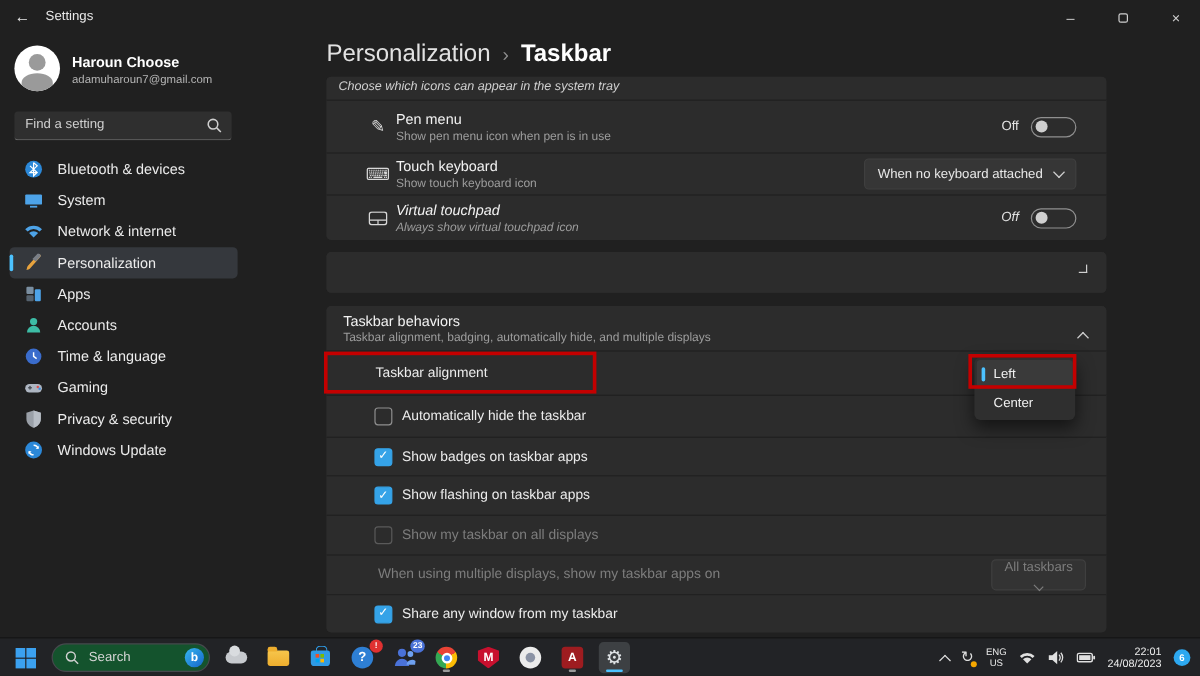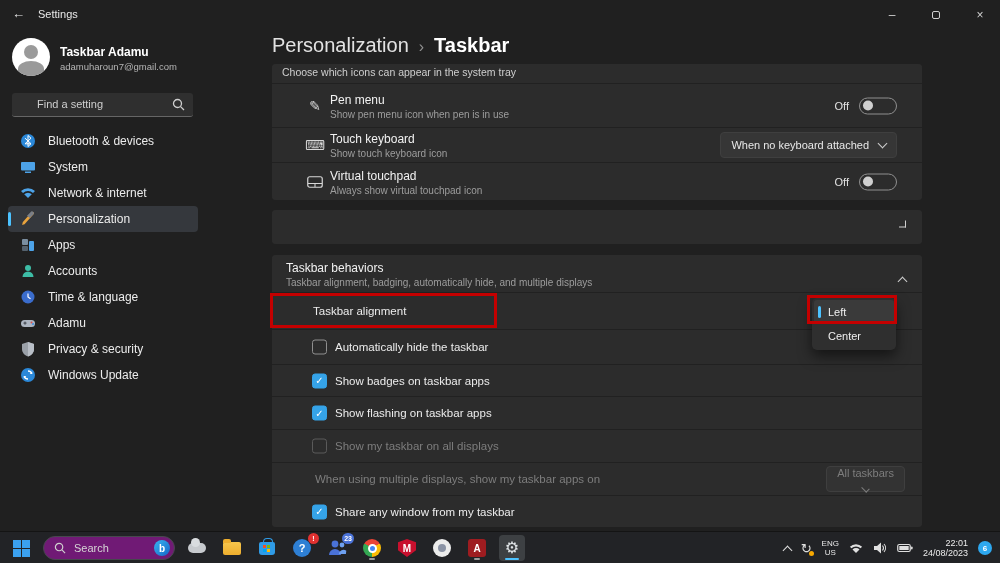--- a/index.html
+++ b/index.html
@@ -15,21 +15,21 @@
   #max-glyph { width:8px; height:8px; border:1px solid #cfcfcf; border-radius:2px; }
 
   
   #sidebar { position:absolute; left:0; top:30px; width:260px; height:501px; }
   #avatar { position:absolute; left:12px; top:8px; width:38px; height:38px; border-radius:50%; background:#ffffff; overflow:hidden; }
   #avatar .head { position:absolute; left:12px; top:7px; width:14px; height:14px; border-radius:50%; background:#9a9a9a; }
   #avatar .body { position:absolute; left:6px; top:23px; width:26px; height:16px; border-radius:50% 50% 0 0; background:#9a9a9a; }
   #profile-name { position:absolute; left:60px; top:15px; font-size:12px; font-weight:bold; color:#fff; }
   #profile-email { position:absolute; left:60px; top:31px; font-size:9.5px; color:#b5b5b5; }
   #search-box { position:absolute; left:12px; top:63px; width:181px; height:24px; background:#2f2f2f; border-radius:3px; border-bottom:1px solid #666; }
-  #search-box .ph { position:absolute; left:25px; top:5px; font-size:11px; color:#cfcfcf; }
+  #search-box .ph { position:absolute; left:9px; top:5px; font-size:11px; color:#cfcfcf; }
   #search-box svg { position:absolute; right:8px; top:5px; }
 
   #nav { position:absolute; left:8px; top:98px; width:190px; }
   .nav-item { position:relative; height:26px; display:flex; align-items:center; gap:12px; padding-left:12px; border-radius:4px; font-size:12px; color:#ececec; cursor:pointer; }
   .nav-item.sel { background:#35383d; }
   .nav-item.sel::before { content:""; position:absolute; left:0; top:6px; width:3px; height:14px; border-radius:2px; background:#4cc2ff; }
   .nav-ico { width:16px; height:16px; display:flex; align-items:center; justify-content:center; flex:0 0 16px; }
 
   
   #content { position:absolute; left:272px; top:30px; width:650px; }
@@ -75,21 +75,21 @@
 
   
   #taskbar { position:absolute; left:0; top:531px; width:1000px; height:32px; background:#222326; border-top:1px solid #141414; }
   .tb-left { position:absolute; left:8px; top:0; height:32px; display:flex; align-items:center; gap:9px; }
   .tb-ic { width:26px; height:26px; display:flex; align-items:center; justify-content:center; position:relative; border-radius:4px; cursor:pointer; }
   .tb-ic.running::after { content:""; position:absolute; bottom:1px; left:10px; width:6px; height:2px; border-radius:1px; background:#9a9a9a; }
   .tb-ic.active { background:#3d4043; }
   .tb-ic.active::after { content:""; position:absolute; bottom:1px; left:6px; width:14px; height:2.5px; border-radius:1px; background:#4cc2ff; }
   #start-logo { display:grid; grid-template-columns:8px 8px; grid-template-rows:8px 8px; gap:1px; }
   #start-logo div { background:#3ba1f0; }
-  #tb-search { width:132px; height:24px; background:#701a75; border:1px solid #46484d; border-radius:12px; display:flex; align-items:center; padding:0 4px 0 10px; gap:8px; cursor:pointer; }
+  #tb-search { width:132px; height:24px; background:#14532d; border:1px solid #46484d; border-radius:12px; display:flex; align-items:center; padding:0 4px 0 10px; gap:8px; cursor:pointer; }
   #tb-search .lbl { font-size:11px; color:#d6d6d6; flex:1; }
   .bing { width:16px; height:16px; border-radius:50%; background:linear-gradient(135deg,#37b6f0,#1565c8); color:#fff; font-size:10px; font-weight:bold; display:flex; align-items:center; justify-content:center; }
   .badge { position:absolute; top:-2px; right:-4px; min-width:11px; height:11px; border-radius:6px; background:#e03131; color:#fff; font-size:7px; font-weight:bold; display:flex; align-items:center; justify-content:center; padding:0 2px; }
   .badge.blue { background:#4a72d8; }
   .cloud { width:18px; height:10px; background:#c7cace; border-radius:6px; position:relative; }
   .cloud::before { content:""; position:absolute; left:3px; top:-5px; width:9px; height:9px; border-radius:50%; background:#d9dcdf; }
   .folder { width:18px; height:13px; background:linear-gradient(#f7c64c,#eeae2e); border-radius:2px; position:relative; }
   .folder::before { content:""; position:absolute; left:0; top:-3px; width:8px; height:4px; background:#eeae2e; border-radius:2px 2px 0 0; }
   .store { width:16px; height:13px; background:#2f9be6; border-radius:2px 2px 3px 3px; position:relative; }
   .store::before { content:""; position:absolute; left:4px; top:-4px; width:8px; height:5px; border:1.5px solid #2f9be6; border-bottom:none; border-radius:4px 4px 0 0; }
@@ -128,21 +128,21 @@
   <div class="wctl" id="btn-close">
       <span>×</span>
     </div>
 </div>
 
 <div id="sidebar">
   <div id="avatar">
       <div class="head"></div>
       <div class="body"></div>
     </div>
-  <div id="profile-name">Taskbar Adamu</div>
+  <div id="profile-name">Haroun Choose</div>
   <div id="profile-email">adamuharoun7@gmail.com</div>
 
   <div id="search-box">
     <span class="ph">Find a setting</span>
     <svg width="13" height="13" viewBox="0 0 13 13">
         <circle cx="5.5" cy="5.5" r="4" fill="none" stroke="#cfcfcf" stroke-width="1.3"></circle>
         <line x1="8.6" y1="8.6" x2="12" y2="12" stroke="#cfcfcf" stroke-width="1.3"></line>
       </svg>
   </div>
 
@@ -214,21 +214,21 @@
     <div class="nav-item">
       <span class="nav-ico">
           <svg width="16" height="16">
             <rect x="1" y="5" width="14" height="7" rx="3.5" fill="#aeb6c2"></rect>
             <circle cx="11.5" cy="7.5" r="1" fill="#d84f4f"></circle>
             <circle cx="13" cy="9" r="1" fill="#3b8de0"></circle>
             <rect x="3.5" y="7.5" width="3" height="1.2" fill="#4a4f57"></rect>
             <rect x="4.4" y="6.6" width="1.2" height="3" fill="#4a4f57"></rect>
           </svg>
         </span>
-      <span>Adamu</span>
+      <span>Gaming</span>
     </div>
     <div class="nav-item">
       <span class="nav-ico">
           <svg width="16" height="16">
             <path d="M8 1l6 2v5c0 4-3 6.5-6 7.5C5 14.5 2 12 2 8V3z" fill="#9aa0a8"></path>
             <path d="M8 1l6 2v5c0 4-3 6.5-6 7.5z" fill="#b8bec6"></path>
           </svg>
         </span>
       <span>Privacy &amp; security</span>
     </div>
@@ -247,21 +247,21 @@
 
 <div id="content">
   <div id="breadcrumb">
     <span class="parent">Personalization</span>
     <span class="sep">›</span>
     <span class="cur">Taskbar</span>
   </div>
 
   <div class="card" style="top:34px;">
     <div class="row" style="height:19px;">
-      <span style="position:absolute;left:10px;top:2px;font-size:10.5px;color:#cfcfcf;">Choose which icons can appear in the system tray</span>
+      <span style="position:absolute;left:10px;top:2px;font-size:10.5px;color:#cfcfcf;font-style:italic;">Choose which icons can appear in the system tray</span>
     </div>
     <div class="row" style="height:44px;">
       <span class="rico">✎</span>
       <div class="txt2">
         <div class="ttl">Pen menu</div>
         <div class="sub">Show pen menu icon when pen is in use</div>
       </div>
       <div class="rctl">
         <span class="off-lbl">Off</span>
         <div class="toggle">
@@ -275,21 +275,21 @@
         <div class="ttl">Touch keyboard</div>
         <div class="sub">Show touch keyboard icon</div>
       </div>
       <div class="rctl">
         <div class="ddl">
           <span>When no keyboard attached</span>
           <span class="chev"></span>
         </div>
       </div>
     </div>
-    <div class="row" style="height:38px;">
+    <div class="row" style="height:38px;font-style:italic;">
       <span class="rico">
           <svg width="16" height="12">
             <rect x="0.75" y="0.75" width="14.5" height="10.5" rx="2" fill="none" stroke="#d8d8d8" stroke-width="1.2"></rect>
             <line x1="1" y1="7.5" x2="15" y2="7.5" stroke="#d8d8d8" stroke-width="1"></line>
             <line x1="8" y1="7.5" x2="8" y2="11" stroke="#d8d8d8" stroke-width="1"></line>
           </svg>
         </span>
       <div class="txt2">
         <div class="ttl">Virtual touchpad</div>
         <div class="sub">Always show virtual touchpad icon</div>

